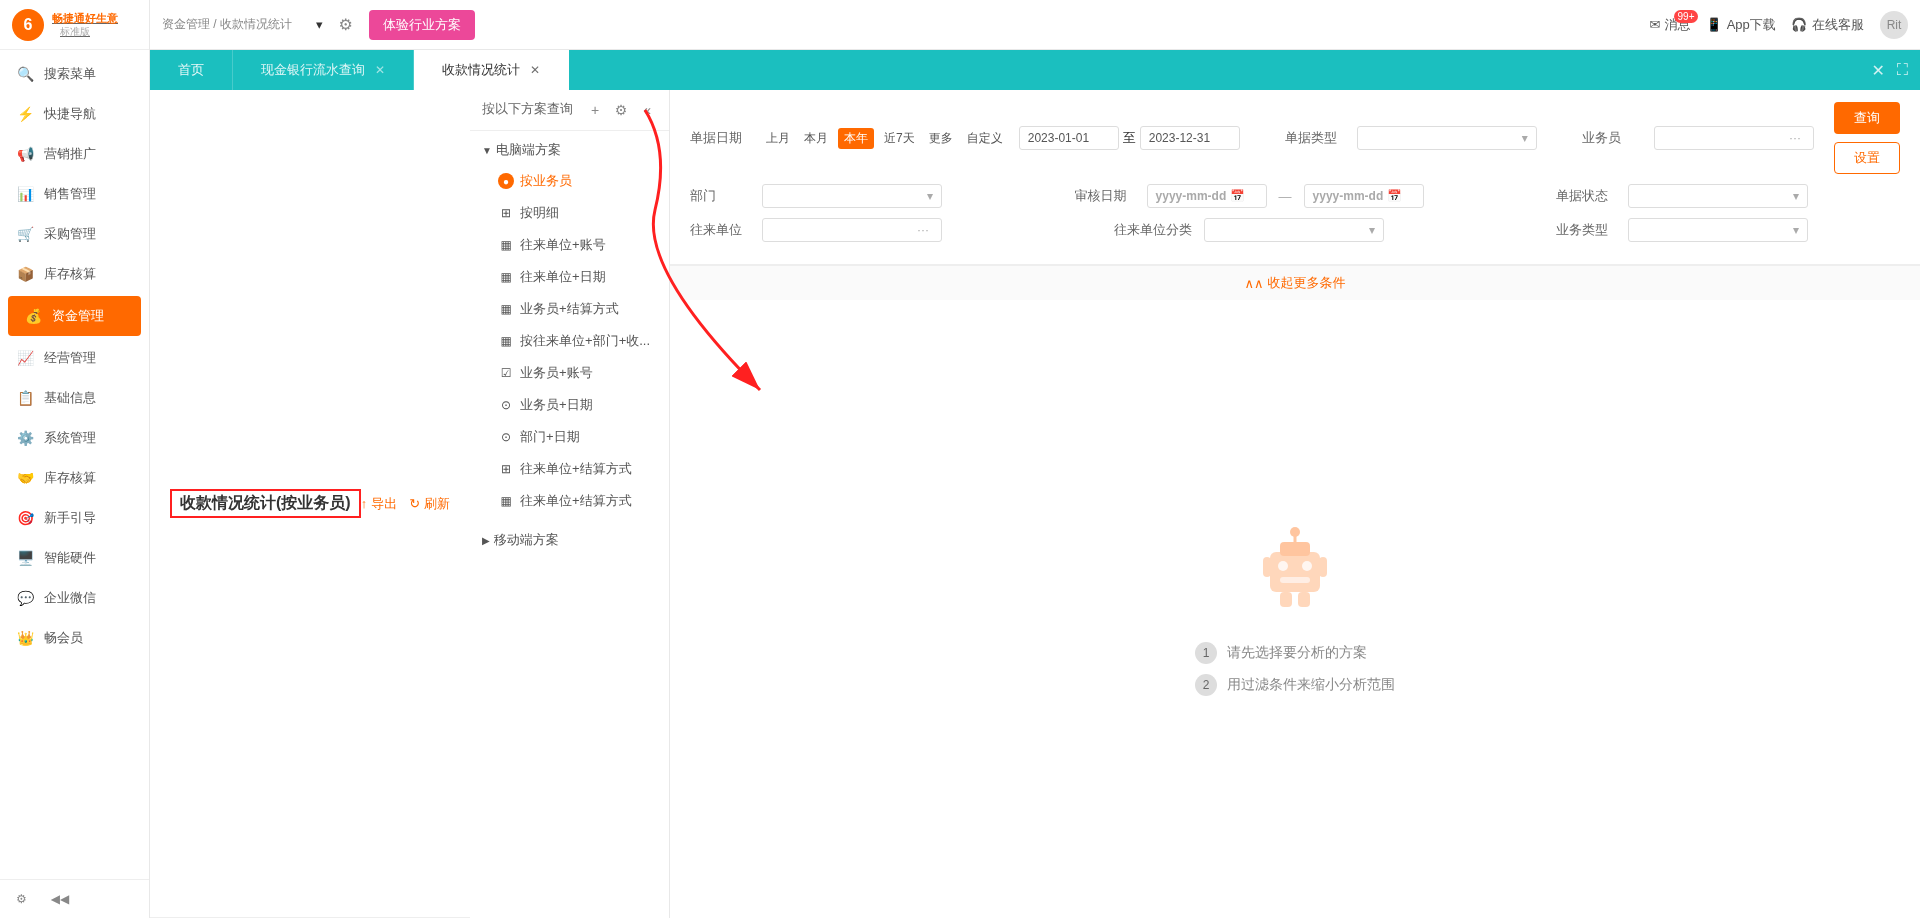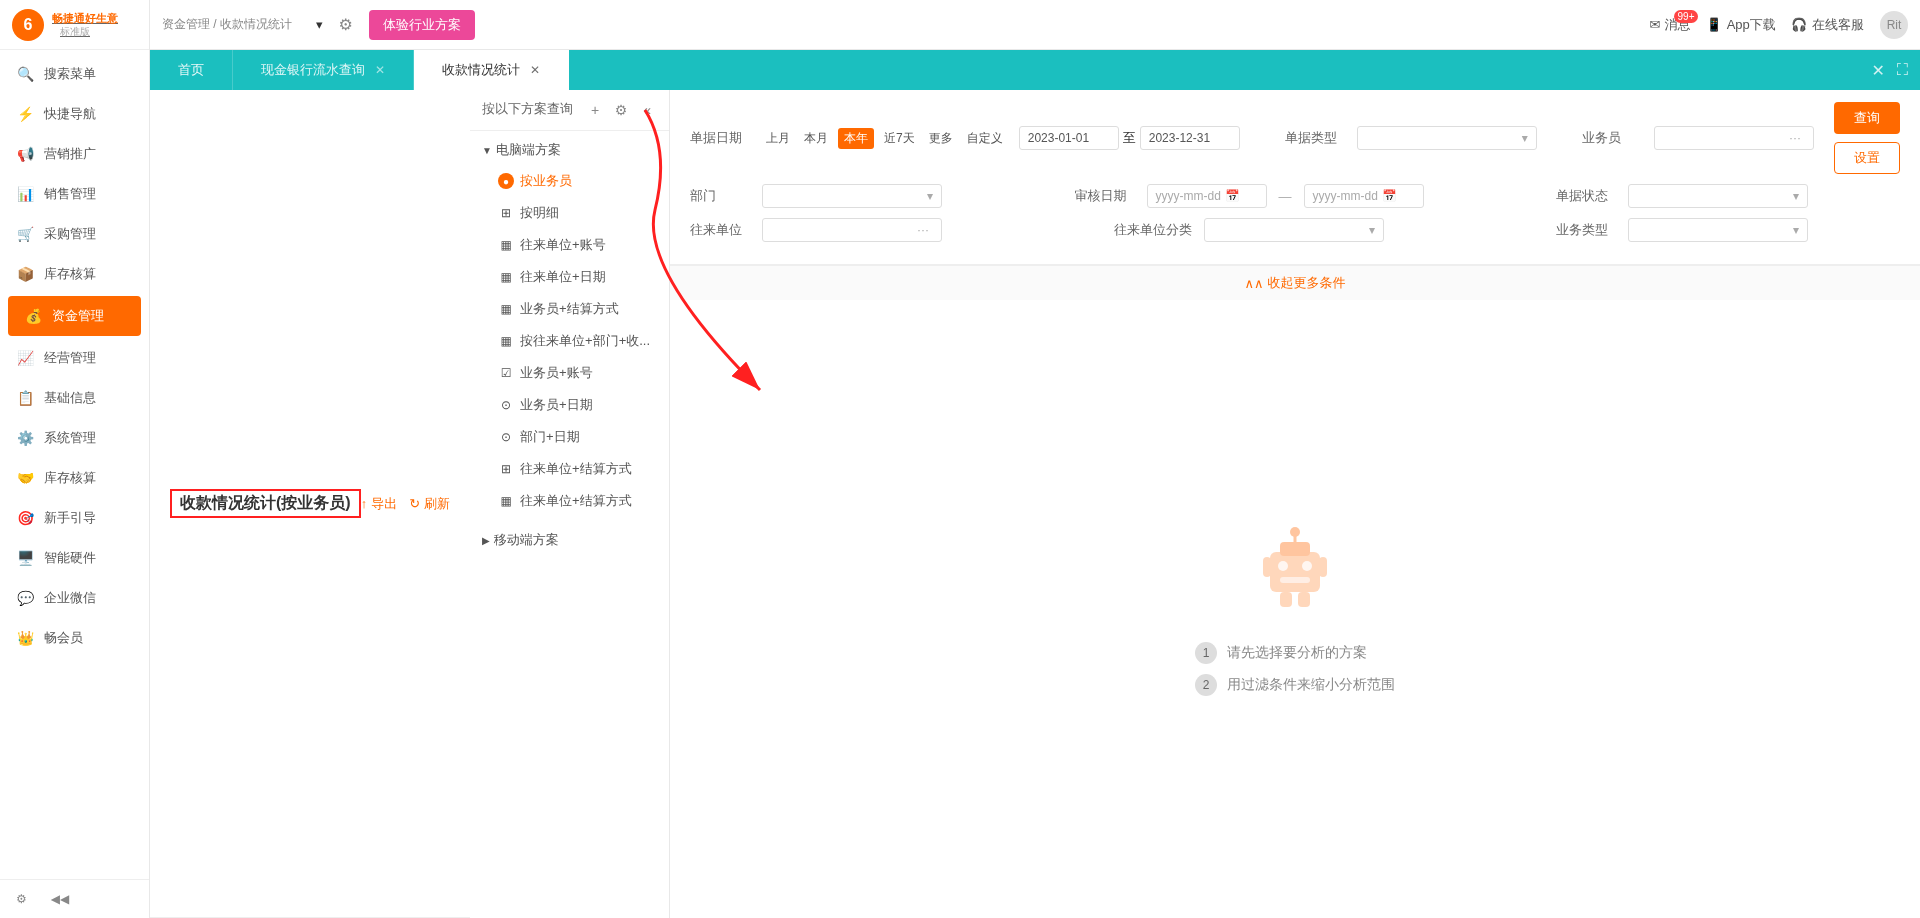--- a/index.html
+++ b/index.html
@@ -74,21 +74,21 @@
     .right-panel { flex: 1; display: flex; flex-direction: column; overflow: hidden; background: #fff; }
     .filter-area { background: #fff; padding: 12px 20px; border-bottom: 1px solid #eee; }
     .filter-row { display: flex; align-items: center; gap: 12px; margin-bottom: 10px; flex-wrap: wrap; }
     .filter-label { font-size: 13px; color: #666; white-space: nowrap; min-width: 60px; }
     .filter-date-group { display: flex; align-items: center; gap: 6px; }
     .date-quick-btn { font-size: 12px; color: #555; cursor: pointer; padding: 2px 4px; }
     .date-quick-btn.active { background: #ff6900; color: #fff; border-radius: 3px; padding: 2px 6px; }
     .date-input { border: 1px solid #ddd; border-radius: 3px; padding: 4px 8px; font-size: 12px; color: #555; width: 100px; }
     .filter-select { border: 1px solid #ddd; border-radius: 3px; padding: 4px 8px; font-size: 12px; color: #555; display: flex; align-items: center; gap: 4px; min-width: 200px; cursor: pointer; }
     .filter-select .chevron { color: #aaa; margin-left: auto; }
-    .filter-input-date { border: 1px solid #ddd; border-radius: 3px; padding: 4px 8px; font-size: 12px; color: #aaa; min-width: 120px; display: flex; align-items: center; gap: 4px; }
+    .filter-input-date { border: 1px solid #ddd; border-radius: 3px; padding: 4px 8px; font-size: 12px; color: #aaa; min-width: 120px; display: flex; align-items: center; gap: 4px; font-weight: bold; }
     .filter-dash { color: #aaa; }
     .filter-label-right { font-size: 13px; color: #666; min-width: 60px; }
     .query-btn { background: #ff6900; color: #fff; border: none; border-radius: 4px; padding: 7px 20px; font-size: 13px; cursor: pointer; }
     .set-btn { background: #fff; color: #ff6900; border: 1px solid #ff6900; border-radius: 4px; padding: 6px 16px; font-size: 13px; cursor: pointer; }
     .filter-actions { display: flex; flex-direction: column; gap: 8px; margin-left: 8px; }
 
     .collapse-bar { display: flex; align-items: center; justify-content: center; padding: 8px; background: #fafafa; border-top: 1px solid #eee; cursor: pointer; color: #ff6900; font-size: 13px; gap: 4px; }
 
     
     .empty-area { flex: 1; display: flex; flex-direction: column; align-items: center; justify-content: center; gap: 20px; background: #fff; padding: 40px; }

